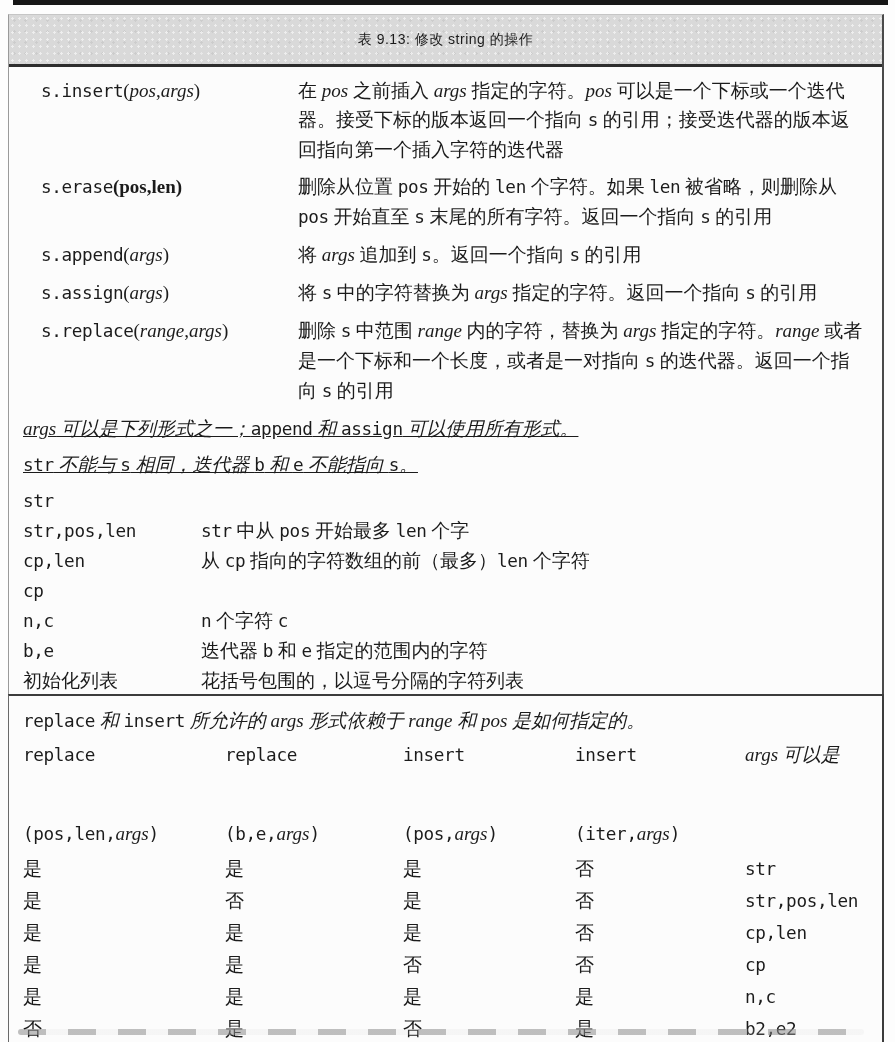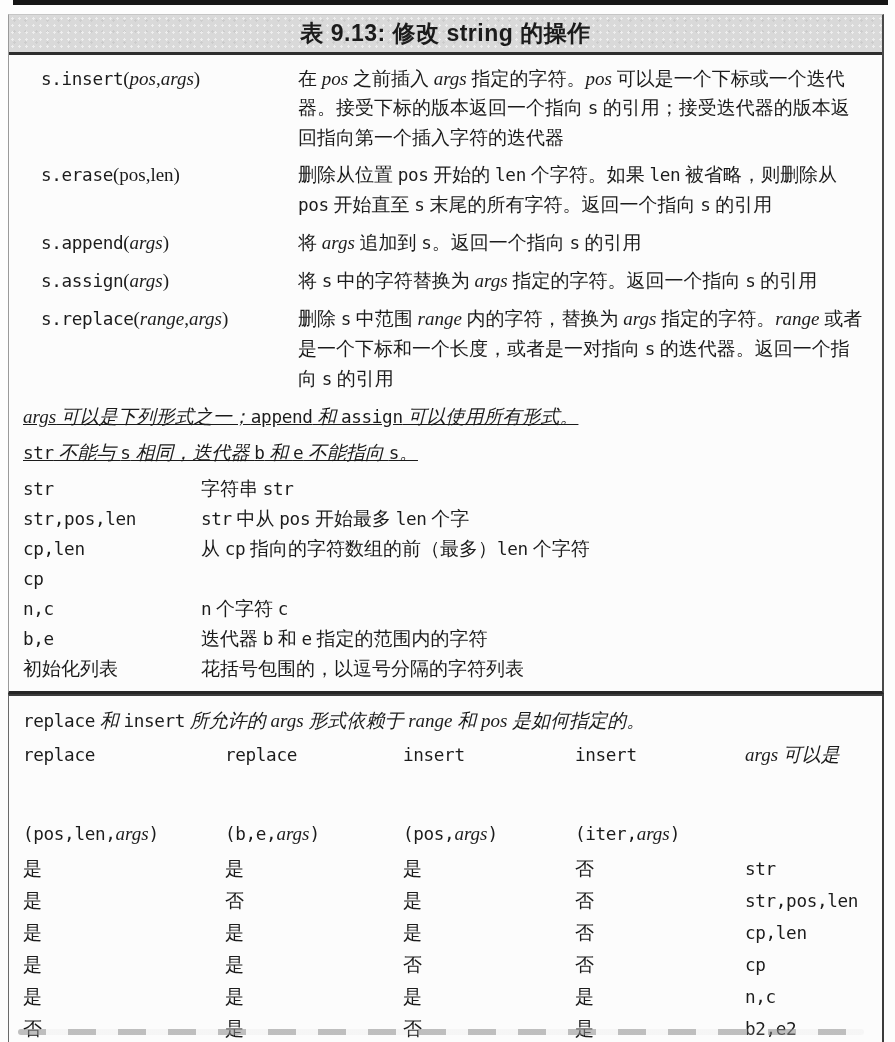--- a/index.html
+++ b/index.html
@@ -22,30 +22,30 @@
   
   .table1 {
     position: absolute; top: 14px; left: 8px; width: 876px;
     background: #fcfcfc;
     border-top: 1px solid #c6c6c6;
     border-left: 1px solid #9a9a9a;
     border-right: 2px solid #4a4a4a;
     border-bottom: 3px solid #262626;
   }
   .t1-title {
-    height: 40px;
+    height: 52px;
     display: flex; align-items: center; justify-content: center;
     background-color: #d9d9d9;
     background-image:
       radial-gradient(rgba(255,255,255,.55) 1px, transparent 1.2px),
       radial-gradient(rgba(0,0,0,.06) 1px, transparent 1.2px);
     background-size: 7px 7px, 11px 11px;
     border-bottom: 3px solid #2e2e2e;
     font-family: "Liberation Sans", "DejaVu Sans", sans-serif;
-    font-weight: bold; font-size: 23px; letter-spacing: .5px;
+    font-weight: normal; font-size: 14px; letter-spacing: .5px;
   }
   .t1-body { padding: 9px 14px 8px 14px; font-size: 19px; }
 
   .t1-row { display: grid; grid-template-columns: 275px 1fr; line-height: 29px; margin-bottom: 8px; }
   .t1-call { padding-right: 8px; margin-left: 18px; }
   .t1-desc { }
 
   .t1-note { line-height: 29px; margin-bottom: 6px; font-style: italic; text-decoration: underline; }
 
   .t1-form-row { display: grid; grid-template-columns: 178px 1fr; line-height: 29px; }
@@ -78,21 +78,21 @@
       rgba(140,140,140,.55) 0 28px, rgba(210,210,210,.15) 28px 50px);
     border-radius: 3px;
   }
 
   
   .mono {
     font-family: "DejaVu Sans Mono", "Liberation Mono", monospace;
     font-style: normal; font-size: 0.93em; letter-spacing: -0.02em;
   }
   .var { font-style: italic; font-family: "Liberation Serif", serif; }
-  .bold { font-weight: 400; }
+  .bold { font-weight: 700; }
 </style>
 </head>
 <body>
 
 <div class="page">
 
   <div class="top-rule"></div>
 
   <section class="table1">
     <div class="t1-title">表 9.13: 修改 string 的操作</div>
@@ -119,21 +119,20 @@
             <div class="t1-desc">删除 <code class="mono">s</code> 中范围 <i class="var">range</i> 内的字符，替换为 <i class="var">args</i> 指定的字符。<i class="var">range</i> 或者是一个下标和一个长度，或者是一对指向 <code class="mono">s</code> 的迭代器。返回一个指向 <code class="mono">s</code> 的引用</div>
           </div>
         </div>
       <div>
           <div class="t1-note"><i class="var">args</i> 可以是下列形式之一；<code class="mono">append</code> 和 <code class="mono">assign</code> 可以使用所有形式。</div>
           <div class="t1-note"><code class="mono">str</code> 不能与 <code class="mono">s</code> 相同，迭代器 <code class="mono">b</code> 和 <code class="mono">e</code> 不能指向 <code class="mono">s</code>。</div>
         </div>
       <div>
           <div class="t1-form-row">
             <div class="t1-form"><code class="mono">str</code></div>
-            <div class="t1-form-desc">字符串 <code class="mono">str</code></div>
           </div>
           <div class="t1-form-row">
             <div class="t1-form"><code class="mono">str,pos,len</code></div>
             <div class="t1-form-desc"><code class="mono">str</code> 中从 <code class="mono">pos</code> 开始最多 <code class="mono">len</code> 个字</div>
           </div>
           <div class="t1-form-row">
             <div class="t1-form"><code class="mono">cp,len</code></div>
             <div class="t1-form-desc">从 <code class="mono">cp</code> 指向的字符数组的前（最多）<code class="mono">len</code> 个字符</div>
           </div>
           <div class="t1-form-row">

